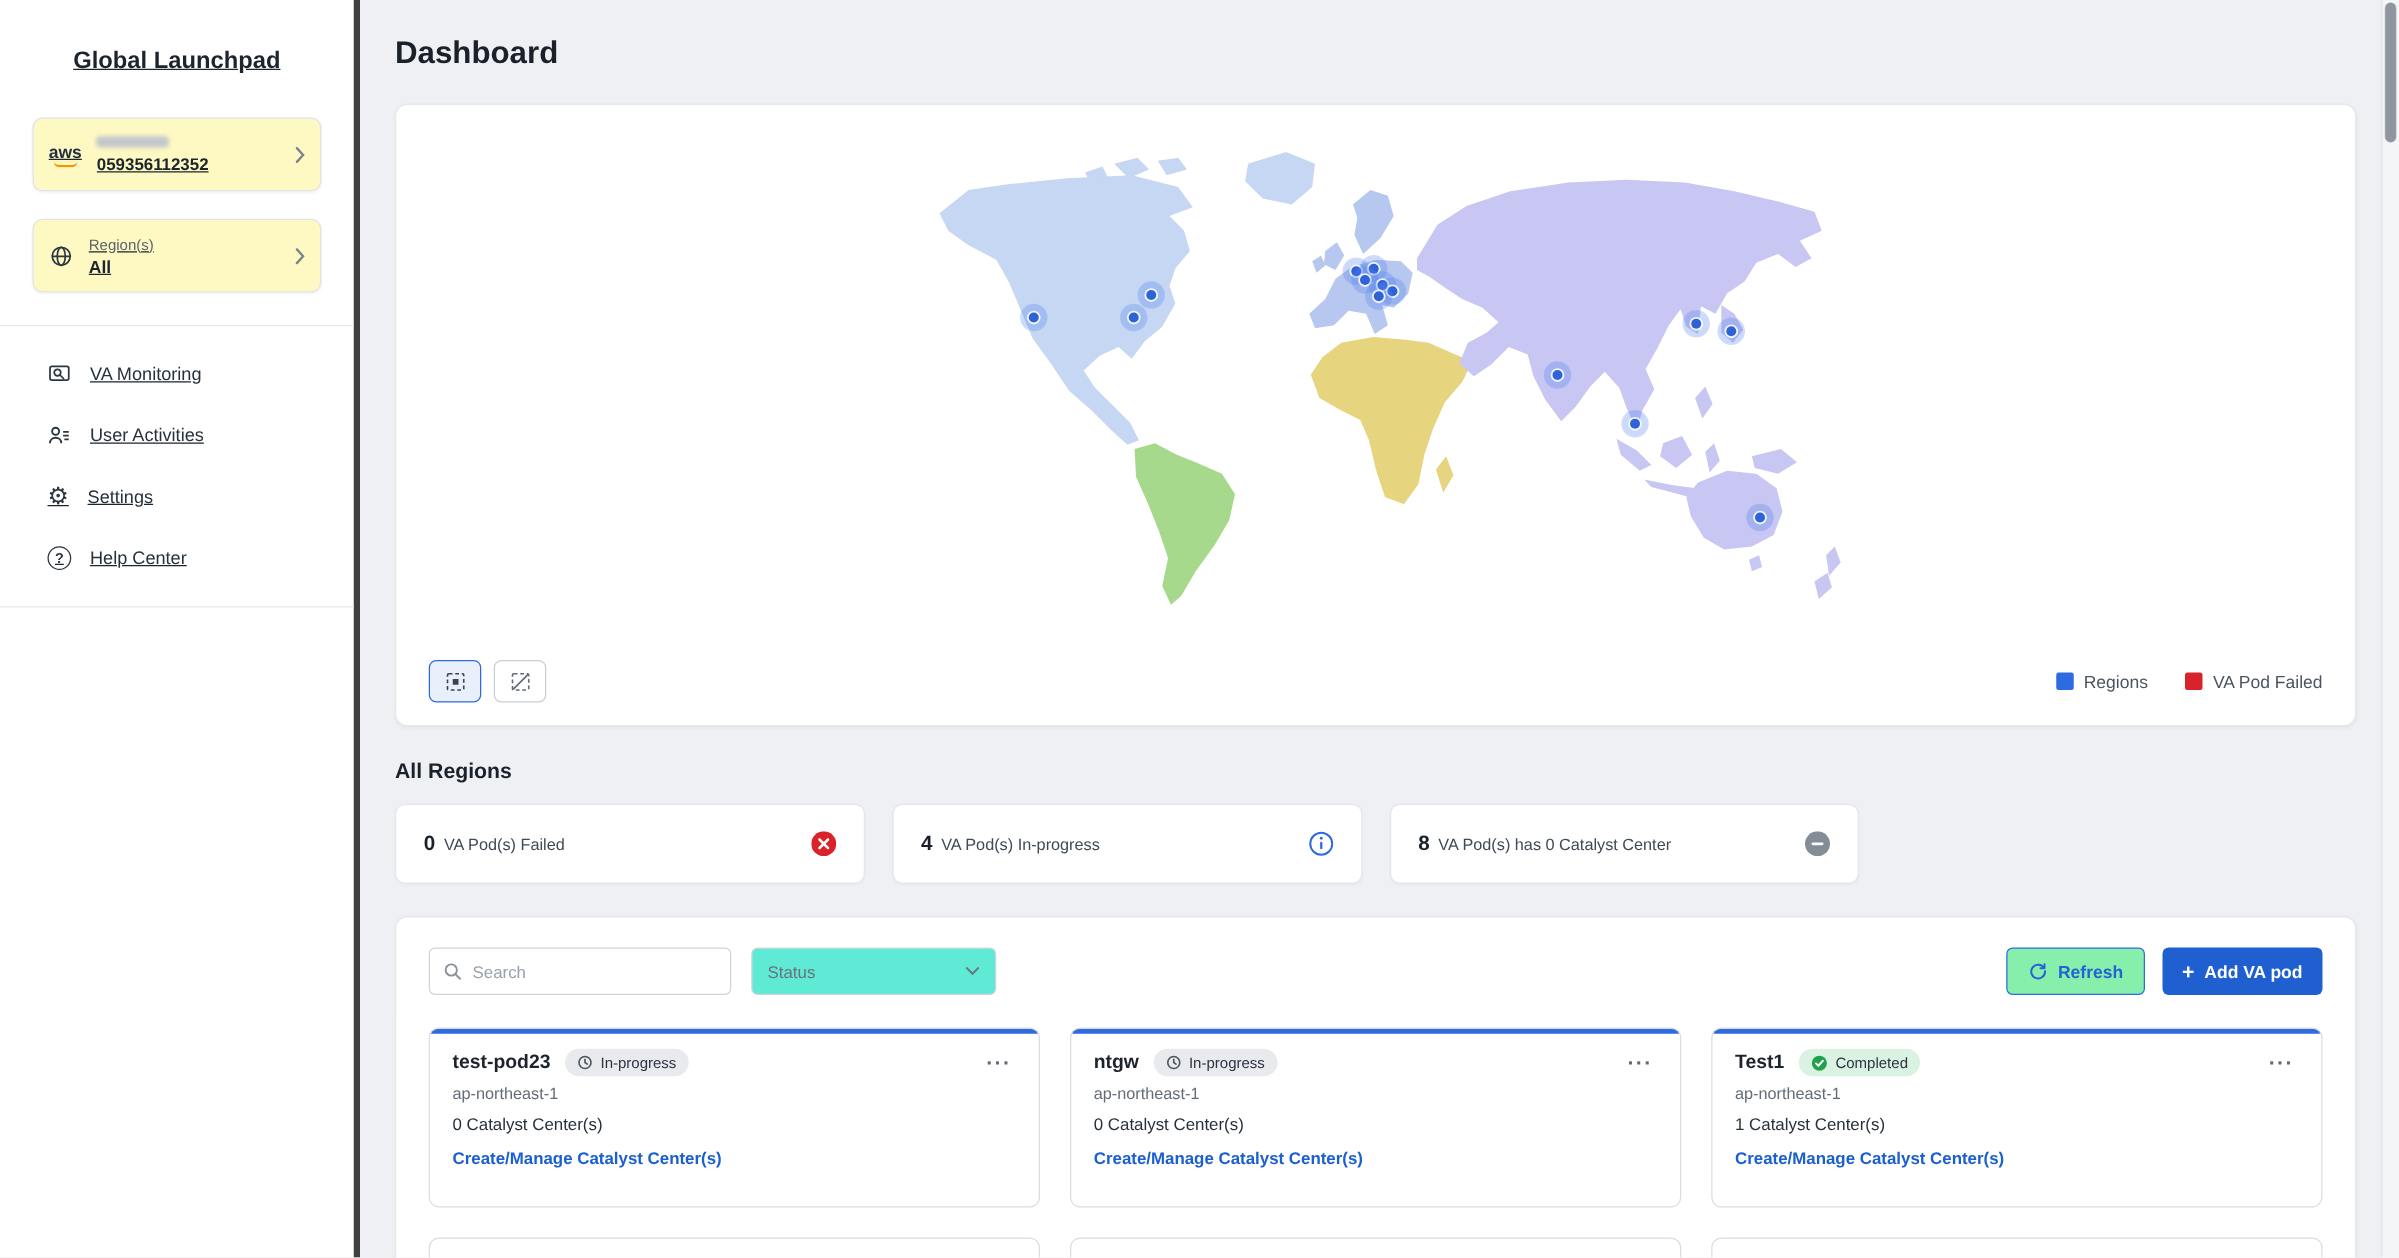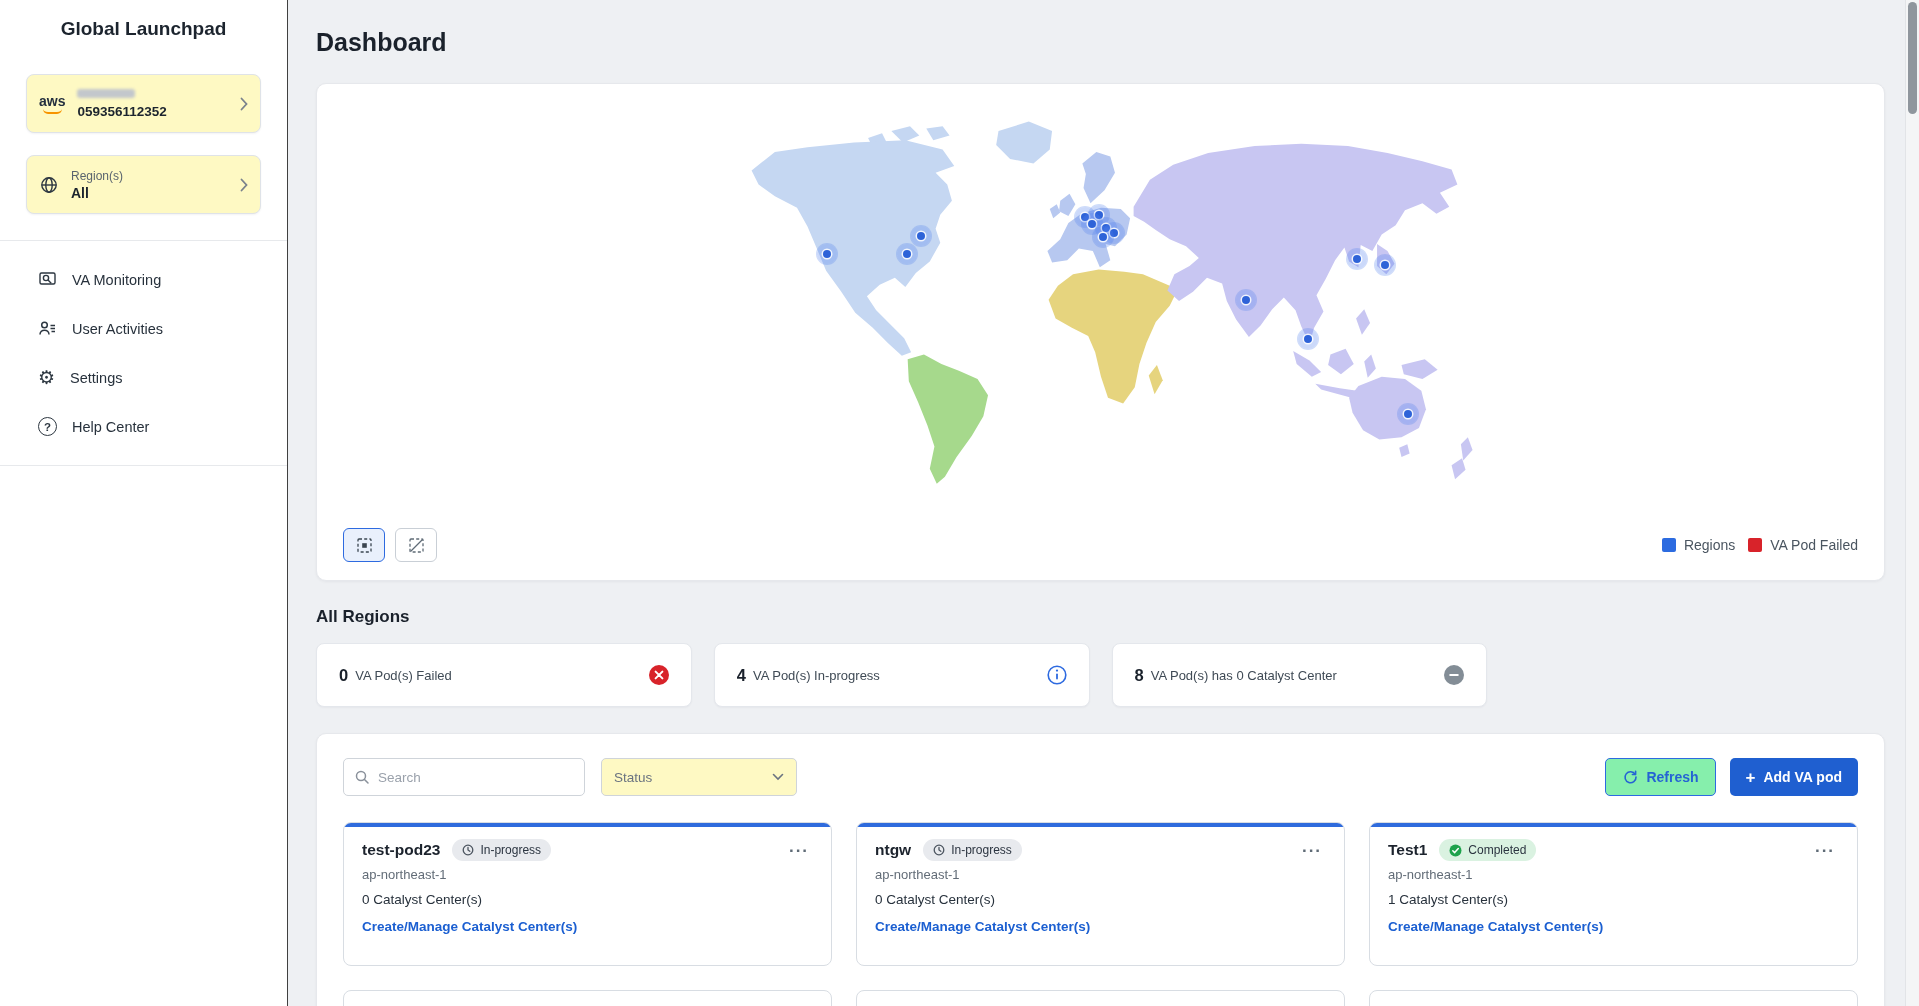--- a/index.html
+++ b/index.html
@@ -4,21 +4,21 @@
 <style>
   * { margin:0; padding:0; box-sizing:border-box; }
   html,body { width:1919px; height:1006px; overflow:hidden; }
   body {
     font-family:"Liberation Sans", sans-serif;
     background:#eef0f3;
     display:flex;
     color:#1c242e;
   }
   
-  .sidebar { width:288px; flex:none; background:#fff; border-right:1px solid #404040; padding-top:18px; height:100%; }
+  .sidebar { width:288px; flex:none; background:#fff; border-right:5px solid #404040; padding-top:38px; height:100%;text-decoration:underline; }
   .sb-title { font-size:19px; font-weight:600; color:#1c242e; text-align:center; margin-bottom:34px; }
   .sb-card { margin:0 26px 22px; border:1px solid #dfe3e8; border-radius:8px; background:#fef9c3;
              box-shadow:0 1px 2px rgba(16,24,40,.05); padding:10px 12px; display:flex; align-items:center;
              min-height:59px; cursor:pointer; }
   .aws-logo { display:flex; flex-direction:column; align-items:center; }
   .aws-word { font-weight:700; font-size:14px; color:#232f3e; line-height:1; }
   .aws-smile { width:19px; height:5px; border-bottom:2px solid #f79400; border-radius:0 0 10px 10px; margin-top:1px; }
   .aws-info { margin-left:12px; flex:1; }
   .redacted { width:58px; height:9px; background:#c3c7cc; border-radius:3px; filter:blur(1.5px); margin-bottom:6px; }
   .acct { font-size:13.5px; font-weight:700; color:#1c242e; }
@@ -42,41 +42,41 @@
   .map-wrap svg.world { display:block; width:792px; height:396px; }
   .marker { position:absolute; width:20px; height:20px; margin:-10px 0 0 -10px; border-radius:50%;
             background:rgba(84,130,238,.30); box-shadow:0 0 0 1px rgba(84,130,238,.28); cursor:pointer; }
   .marker::after { content:""; position:absolute; left:50%; top:50%; width:8px; height:8px; margin:-4px 0 0 -4px;
                    border-radius:50%; background:#2e63d8; box-shadow:0 0 0 1.5px rgba(255,255,255,.85); }
   .map-footer { display:flex; justify-content:space-between; align-items:center; padding:0 26px 18px; margin-top:auto; }
   .map-tools { display:flex; gap:10px; }
   .tool-btn { width:42px; height:34px; border-radius:6px; display:flex; align-items:center; justify-content:center;
               background:#fff; border:1px solid #c9cfd6; cursor:pointer; }
   .tool-btn.active { border-color:#2d6ae0; background:#e9f0fc; }
-  .legend { display:flex; gap:13px; align-items:flex-end; }
+  .legend { display:flex; gap:30px; align-items:flex-end; }
   .legend-item { display:flex; gap:8px; align-items:center; font-size:14px; color:#4a5560; }
   .swatch { width:14px; height:14px; border-radius:2px; }
   .swatch.blue { background:#2c6be0; } .swatch.red { background:#d8232a; }
   
   .section-title { font-size:17px; font-weight:700; color:#1a212b; margin:26px 0 16px; }
   .stats-row { display:grid; grid-template-columns:repeat(4,1fr); gap:22px; }
   .stat-card { background:#fff; border:1px solid #e4e7ec; border-radius:8px; height:64px; display:flex;
                align-items:center; padding:0 22px; box-shadow:0 1px 2px rgba(16,24,40,.04); }
   .stat-num { font-size:16.5px; font-weight:700; color:#1a212b; margin-right:7px; }
   .stat-label { font-size:13px; color:#3f4a55; }
   .stat-icon { margin-left:auto; display:flex; }
   
   .pods-card { margin-top:26px; padding:24px 26px; border-radius:10px 10px 0 0; height:420px; }
   .controls { display:flex; align-items:center; margin-bottom:26px; }
   .search-box { position:relative; width:242px; }
   .search-box input { width:100%; height:38px; border:1px solid #cfd4da; border-radius:5px; padding:0 12px 0 34px;
                       font-size:13.5px; font-family:"Liberation Sans",sans-serif; color:#333; outline:none; background:#fff; }
   .search-box input::placeholder { color:#9aa1ab; }
   .search-icon { position:absolute; left:11px; top:11px; }
-  .select-box { width:196px; height:38px; border:1px solid #cfd4da; border-radius:5px; margin-left:16px; background:#fef9c3;
+  .select-box { width:196px; height:38px; border:1px solid #cfd4da; border-radius:5px; margin-left:16px; background:#5eead4;
                 display:flex; align-items:center; padding:0 12px; font-size:13.5px; color:#6a7380; cursor:pointer; }
   .select-box .chev { margin-left:auto; display:flex; }
   .btn-refresh { height:38px; padding:0 16px; border:1px solid #2d6ae0; border-radius:5px; color:#2563d4; background:#86efac;
                  font-size:14px; font-weight:600; display:flex; gap:8px; align-items:center; cursor:pointer; margin-left:auto;
                  font-family:"Liberation Sans",sans-serif; }
   .btn-add { height:38px; padding:0 16px; background:#1f5fd0; color:#fff; border:none; border-radius:5px; font-size:14px;
              font-weight:600; display:flex; gap:8px; align-items:center; margin-left:14px; cursor:pointer;
              font-family:"Liberation Sans",sans-serif; }
   .btn-add .plus { font-size:17px; font-weight:600; line-height:1; }
   .pods-grid { display:grid; grid-template-columns:repeat(3,1fr); gap:24px; }

